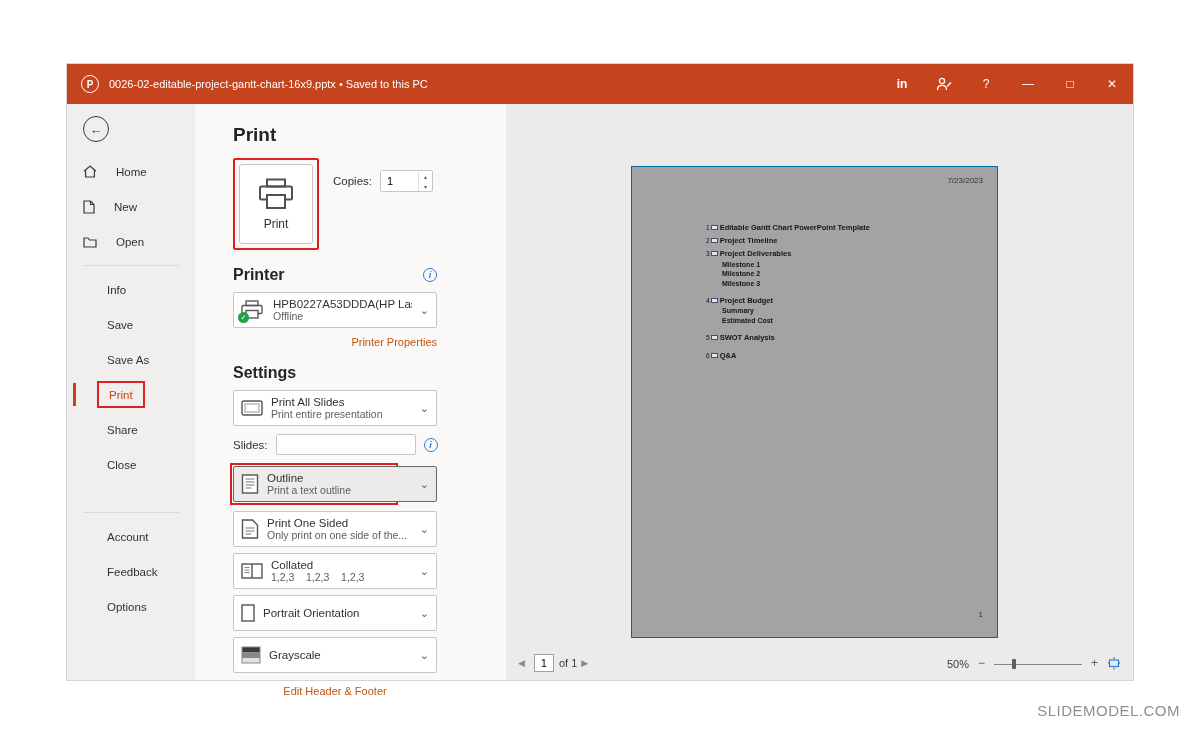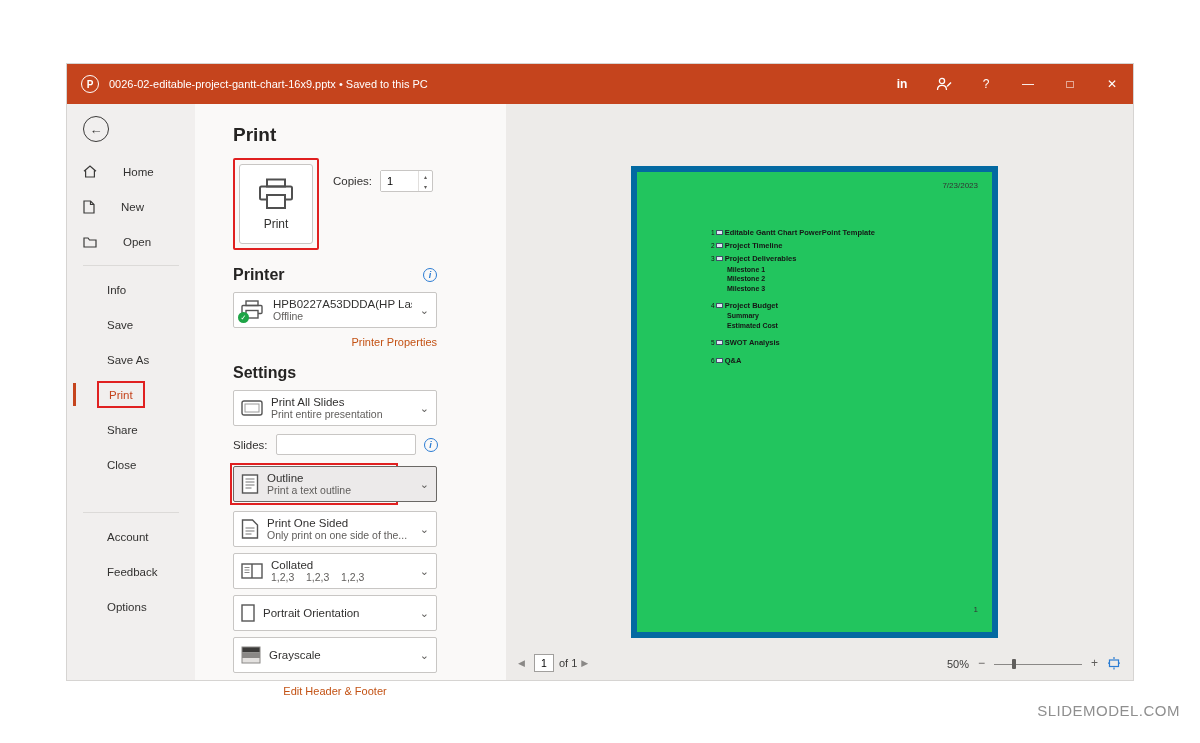--- a/index.html
+++ b/index.html
@@ -14,21 +14,21 @@
   .tb-right { margin-left:auto; display:flex; align-items:center; height:100%; }
   .tb-btn { width:42px; height:100%; display:flex; align-items:center; justify-content:center; font-size:12px; color:#fff; }
   .tb-in { font-weight:700; }
 
   
   .wbody { flex:1; display:flex; min-height:0; }
 
   
   .sidebar { flex:0 0 128px; background:#f1efee; padding-top:10px; font-size:11.5px; color:#323130; }
   .back-btn { width:26px; height:26px; border:1.4px solid #3b3a39; border-radius:50%; display:flex; align-items:center; justify-content:center; font-size:13px; margin:2px 0 12px 16px; color:#3b3a39; cursor:pointer; }
-  .nav-item { height:35px; display:flex; align-items:center; padding-left:16px; gap:26px; cursor:pointer; }
+  .nav-item { height:35px; display:flex; align-items:center; padding-left:16px; gap:19px; cursor:pointer; }
   .side-item { height:35px; display:flex; align-items:center; padding-left:40px; position:relative; cursor:pointer; }
   .side-divider { height:1px; background:#dcdad8; margin:6px 16px; }
   .side-item.active { color:#c5441d; }
   .active-bar { position:absolute; left:6px; top:6px; width:3px; height:23px; background:#c5441d; }
   .annot { border:2px solid #e02020; }
   .side-annot { display:inline-flex; align-items:center; height:27px; padding:0 10px; margin-left:-10px; }
   .grow-gap { margin-top:30px; }
 
   
   .main { flex:0 0 311px; padding:20px 0 0 38px; }
@@ -63,21 +63,21 @@
 
   .slides-row { display:flex; align-items:center; gap:8px; margin:8px 0; width:215px; }
   .slides-row label { font-size:11.5px; color:#323130; }
   .slides-input { width:140px; height:21px; border:1px solid #c8c6c4; border-radius:2px; background:#fff; font-size:11px; padding:0 4px; font-family:inherit; outline:0; }
 
   .outline-annot { display:block; width:168px; padding:1px; margin:0 0 6px -3px; }
   .dd-outline { background:#eceaea; border:1px solid #6a6865; margin-bottom:0; }
 
   
   .preview { flex:1; background:#edebe9; position:relative; }
-  .sheet { position:absolute; left:125px; top:62px; width:367px; height:472px; background:#22c55e; border:6px solid #0369a1; }
+  .sheet { position:absolute; left:125px; top:62px; width:367px; height:472px; background:#a3a3a3; border:1px solid #0369a1; }
   .sheet-date { position:absolute; top:9px; right:14px; font-size:8px; color:#333; }
   .sheet-page { position:absolute; bottom:18px; right:14px; font-size:8px; color:#333; }
   .outline { position:absolute; top:52px; left:74px; right:14px; color:#161616; }
   .o-item { display:flex; align-items:center; margin-top:4px; font-size:7.5px; font-weight:700; white-space:nowrap; }
   .o-item .num { font-size:6.5px; font-weight:400; margin-right:1px; }
   .o-glyph { width:7px; height:5px; border:1px solid #44506b; background:#dfe7f3; margin-right:2px; flex:0 0 auto; }
   .o-sub { margin:2.5px 0 0 16px; font-size:7px; font-weight:700; }
   .o-gap { margin-top:9px; }
 
   .statusbar { position:absolute; left:0; right:0; bottom:0; height:34px; display:flex; align-items:center; padding:0 12px 0 8px; font-size:11px; color:#3b3a39; }

